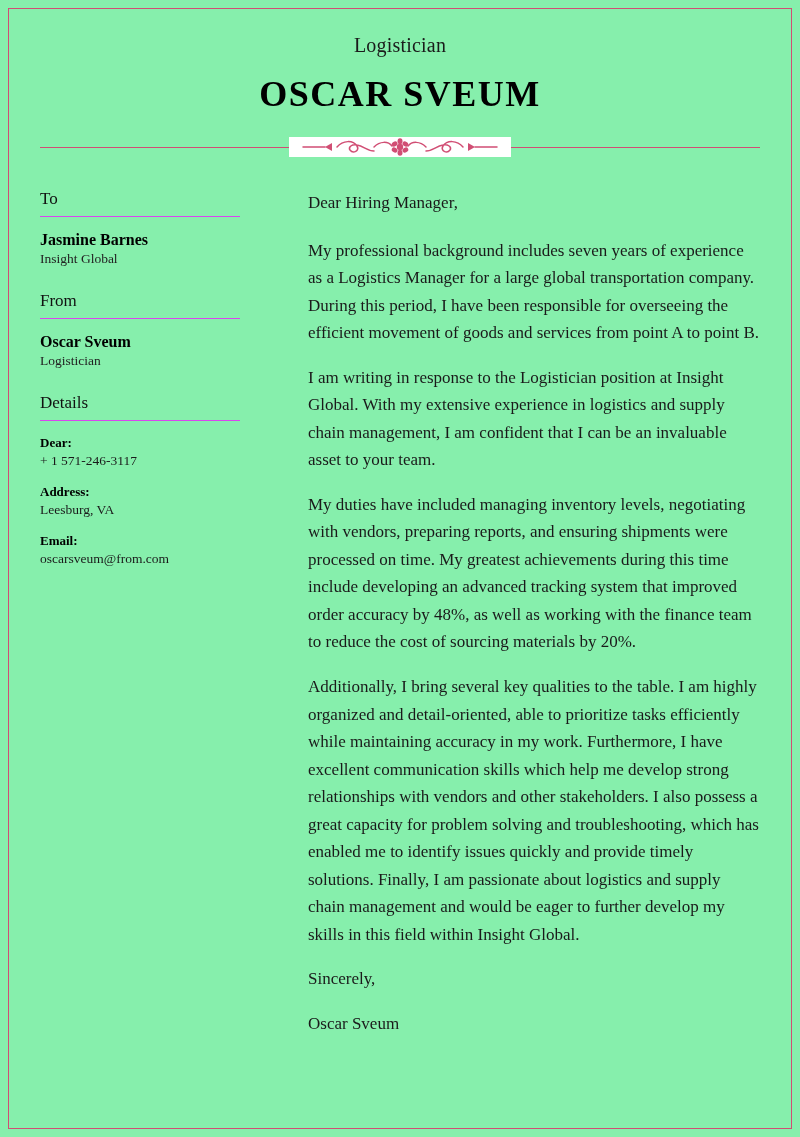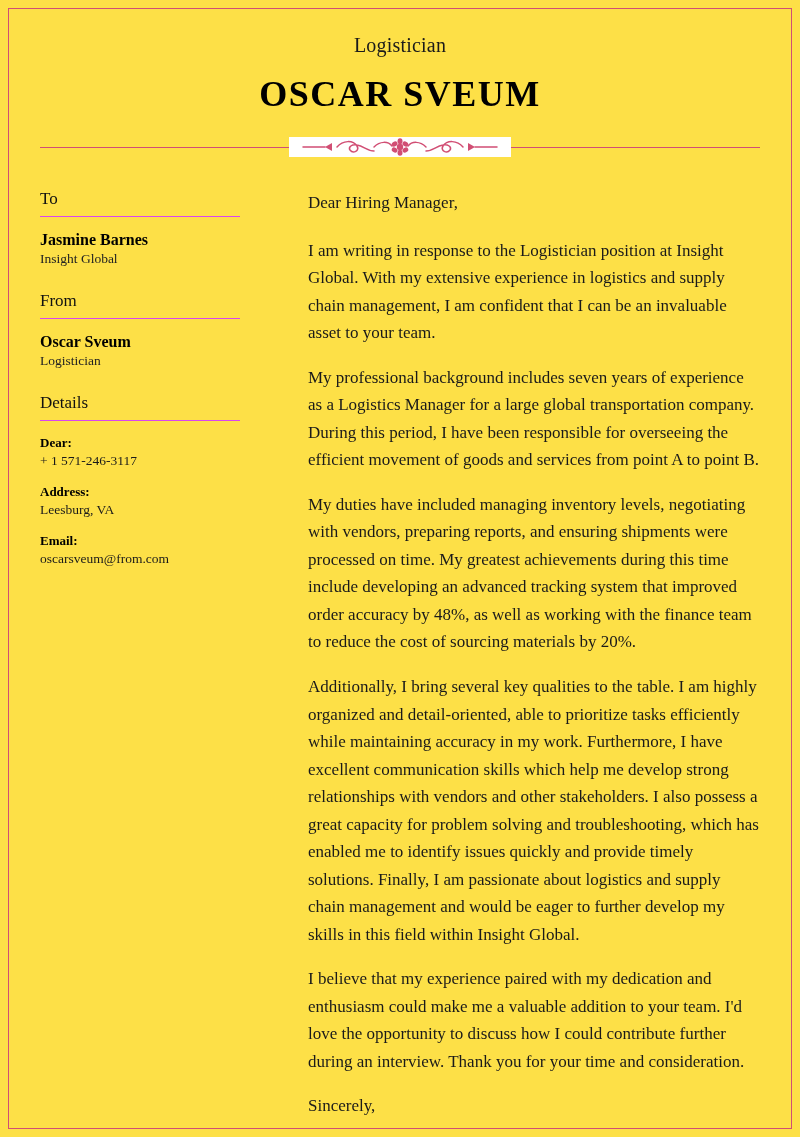--- a/index.html
+++ b/index.html
@@ -11,21 +11,21 @@
     width: 800px;
     height: 1137px;
     font-family: "Liberation Serif", serif;
     color: #1a1a1a;
   }
   .page {
     position: relative;
     width: 800px;
     height: 1137px;
     box-sizing: border-box;
-    background: #fde047;
+    background: #86efac;
   }
   
   .frame {
     position: absolute;
     left: 8px;
     top: 8px;
     right: 8px;
     bottom: 8px;
     border: 1.5px solid #d14e74;
     pointer-events: none;
@@ -218,24 +218,23 @@
 
         <div class="detail-block">
           <div class="detail-label">Email:</div>
           <div class="detail-value">oscarsveum@from.com</div>
         </div>
 
       </div>
 
       <div class="right-col letter">
         <p class="salutation">Dear Hiring Manager,</p>
+        <p>My professional background includes seven years of experience as a Logistics Manager for a large global transportation company. During this period, I have been responsible for overseeing the efficient movement of goods and services from point A to point B.</p>
         <p>I am writing in response to the Logistician position at Insight Global. With my extensive experience in logistics and supply chain management, I am confident that I can be an invaluable asset to your team.</p>
-        <p>My professional background includes seven years of experience as a Logistics Manager for a large global transportation company. During this period, I have been responsible for overseeing the efficient movement of goods and services from point A to point B.</p>
         <p>My duties have included managing inventory levels, negotiating with vendors, preparing reports, and ensuring shipments were processed on time. My greatest achievements during this time include developing an advanced tracking system that improved order accuracy by 48%, as well as working with the finance team to reduce the cost of sourcing materials by 20%.</p>
         <p>Additionally, I bring several key qualities to the table. I am highly organized and detail-oriented, able to prioritize tasks efficiently while maintaining accuracy in my work. Furthermore, I have excellent communication skills which help me develop strong relationships with vendors and other stakeholders. I also possess a great capacity for problem solving and troubleshooting, which has enabled me to identify issues quickly and provide timely solutions. Finally, I am passionate about logistics and supply chain management and would be eager to further develop my skills in this field within Insight Global.</p>
-        <p>I believe that my experience paired with my dedication and enthusiasm could make me a valuable addition to your team. I'd love the opportunity to discuss how I could contribute further during an interview. Thank you for your time and consideration.</p>
         <p class="closing">Sincerely,</p>
         <p class="signature">Oscar Sveum</p>
       </div>
 
     </div>
   </div>
 </div>
 
 </body></html>

